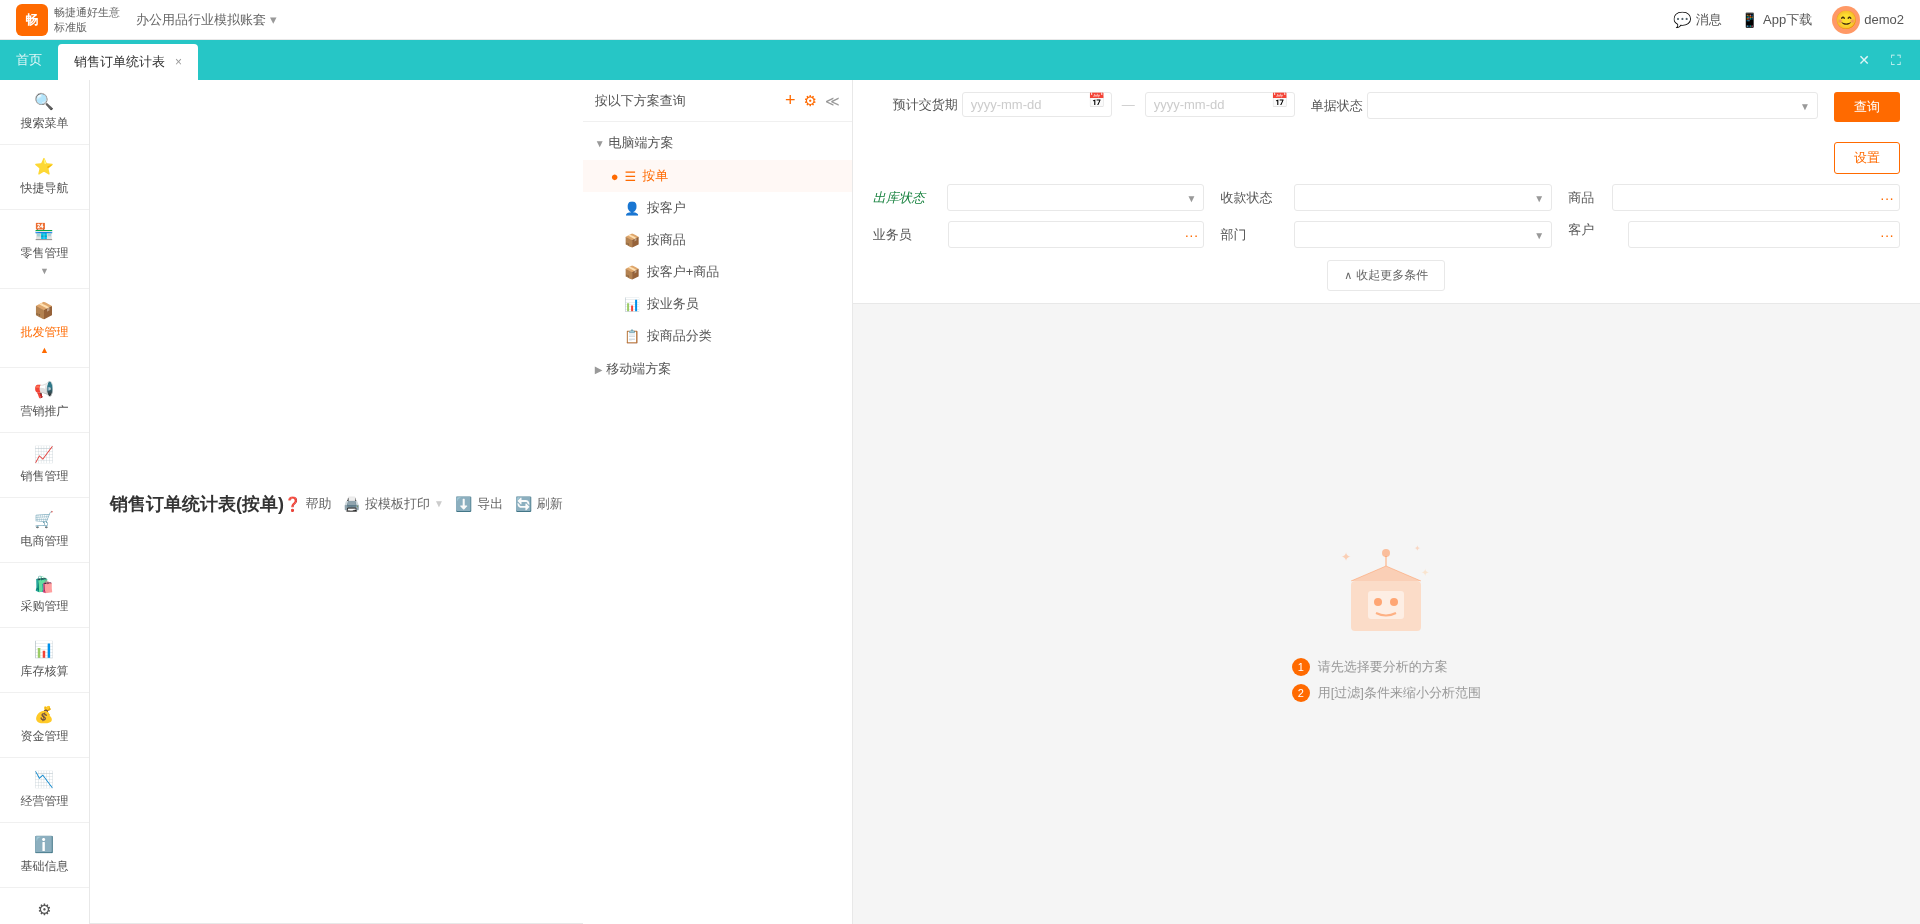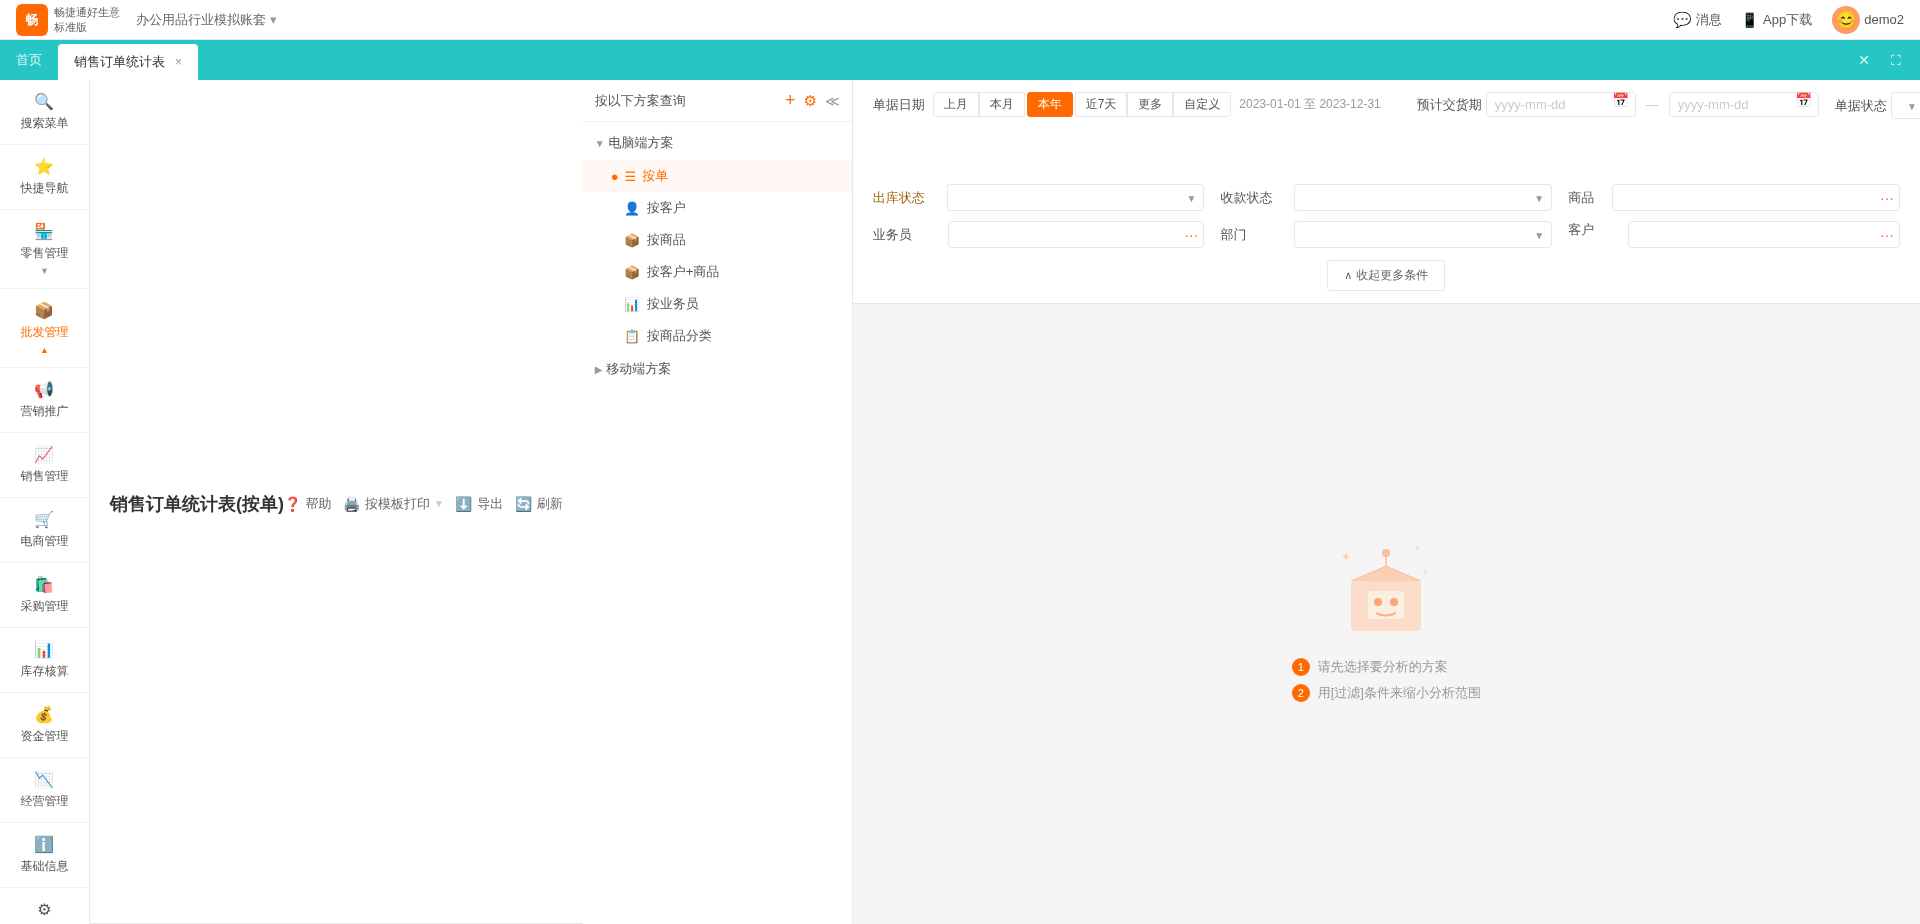--- a/index.html
+++ b/index.html
@@ -279,34 +279,20 @@
           </div>
         </div>
       </div>
 
       <div class="right-section">
 
         <div style="background:#fff; padding:12px 20px 8px; border-bottom:1px solid #e8e8e8;">
 
           <div style="display:flex; align-items:flex-start; margin-bottom:10px; gap:16px;">
 
-            <div style="display:flex; align-items:center; gap:0; flex-shrink:0;">
-              <span style="font-size:13px; color:#555; margin-right:8px; white-space:nowrap;">单据日期</span>
-              <div style="display:flex; align-items:center;">
-                <button class="date-btn" style="border-radius:3px 0 0 3px;">上月</button>
-                <button class="date-btn" style="border-radius:0;">本月</button>
-                <button class="date-btn active">本年</button>
-                <button class="date-btn" style="border-radius:0;">近7天</button>
-                <button class="date-btn" style="border-radius:0;">更多</button>
-                <button class="date-btn" style="border-radius:0 3px 3px 0;">自定义</button>
-              </div>
-              <div style="display:flex; align-items:center; margin-left:8px;">
-                <span style="font-size:12px; color:#999;">2023-01-01 至 2023-12-31</span>
-              </div>
-            </div>
 
             <div style="display:flex; align-items:center; gap:4px; flex-shrink:0; margin-left:20px;">
               <span style="font-size:13px; color:#555; white-space:nowrap;">预计交货期</span>
               <div style="position:relative; display:inline-block;">
                 <input class="filter-date-input" placeholder="yyyy-mm-dd" style="">
                 <span class="cal-icon" style="color:#e87722;">📅</span>
               </div>
               <span class="date-sep">—</span>
               <div style="position:relative; display:inline-block;">
                 <input class="filter-date-input" placeholder="yyyy-mm-dd" style="">
@@ -325,21 +311,21 @@
             </div>
 
             <div style="display:flex; flex-direction:column; gap:20px; flex-shrink:0;">
               <button class="btn-query">查询</button>
               <button class="btn-settings">设置</button>
             </div>
           </div>
 
           <div style="display:flex; align-items:center; margin-bottom:10px; gap:16px;">
             <div style="display:flex; align-items:center; flex:1; gap:4px;">
-              <span style="font-size:13px; color:#a16207; white-space:nowrap; min-width:70px;">出库状态</span>
+              <span style="font-size:13px; color:#15803d; white-space:nowrap; min-width:70px;font-style:italic;">出库状态</span>
               <div style="flex:1; position:relative;">
                 <select class="ctrl-select">
                   <option value=""></option>
                 </select>
                 <span class="dropdown-arrow">▼</span>
               </div>
             </div>
             <div style="display:flex; align-items:center; flex:1; gap:4px;">
               <span style="font-size:13px; color:#555; white-space:nowrap; min-width:70px;">收款状态</span>
               <div style="flex:1; position:relative;">

